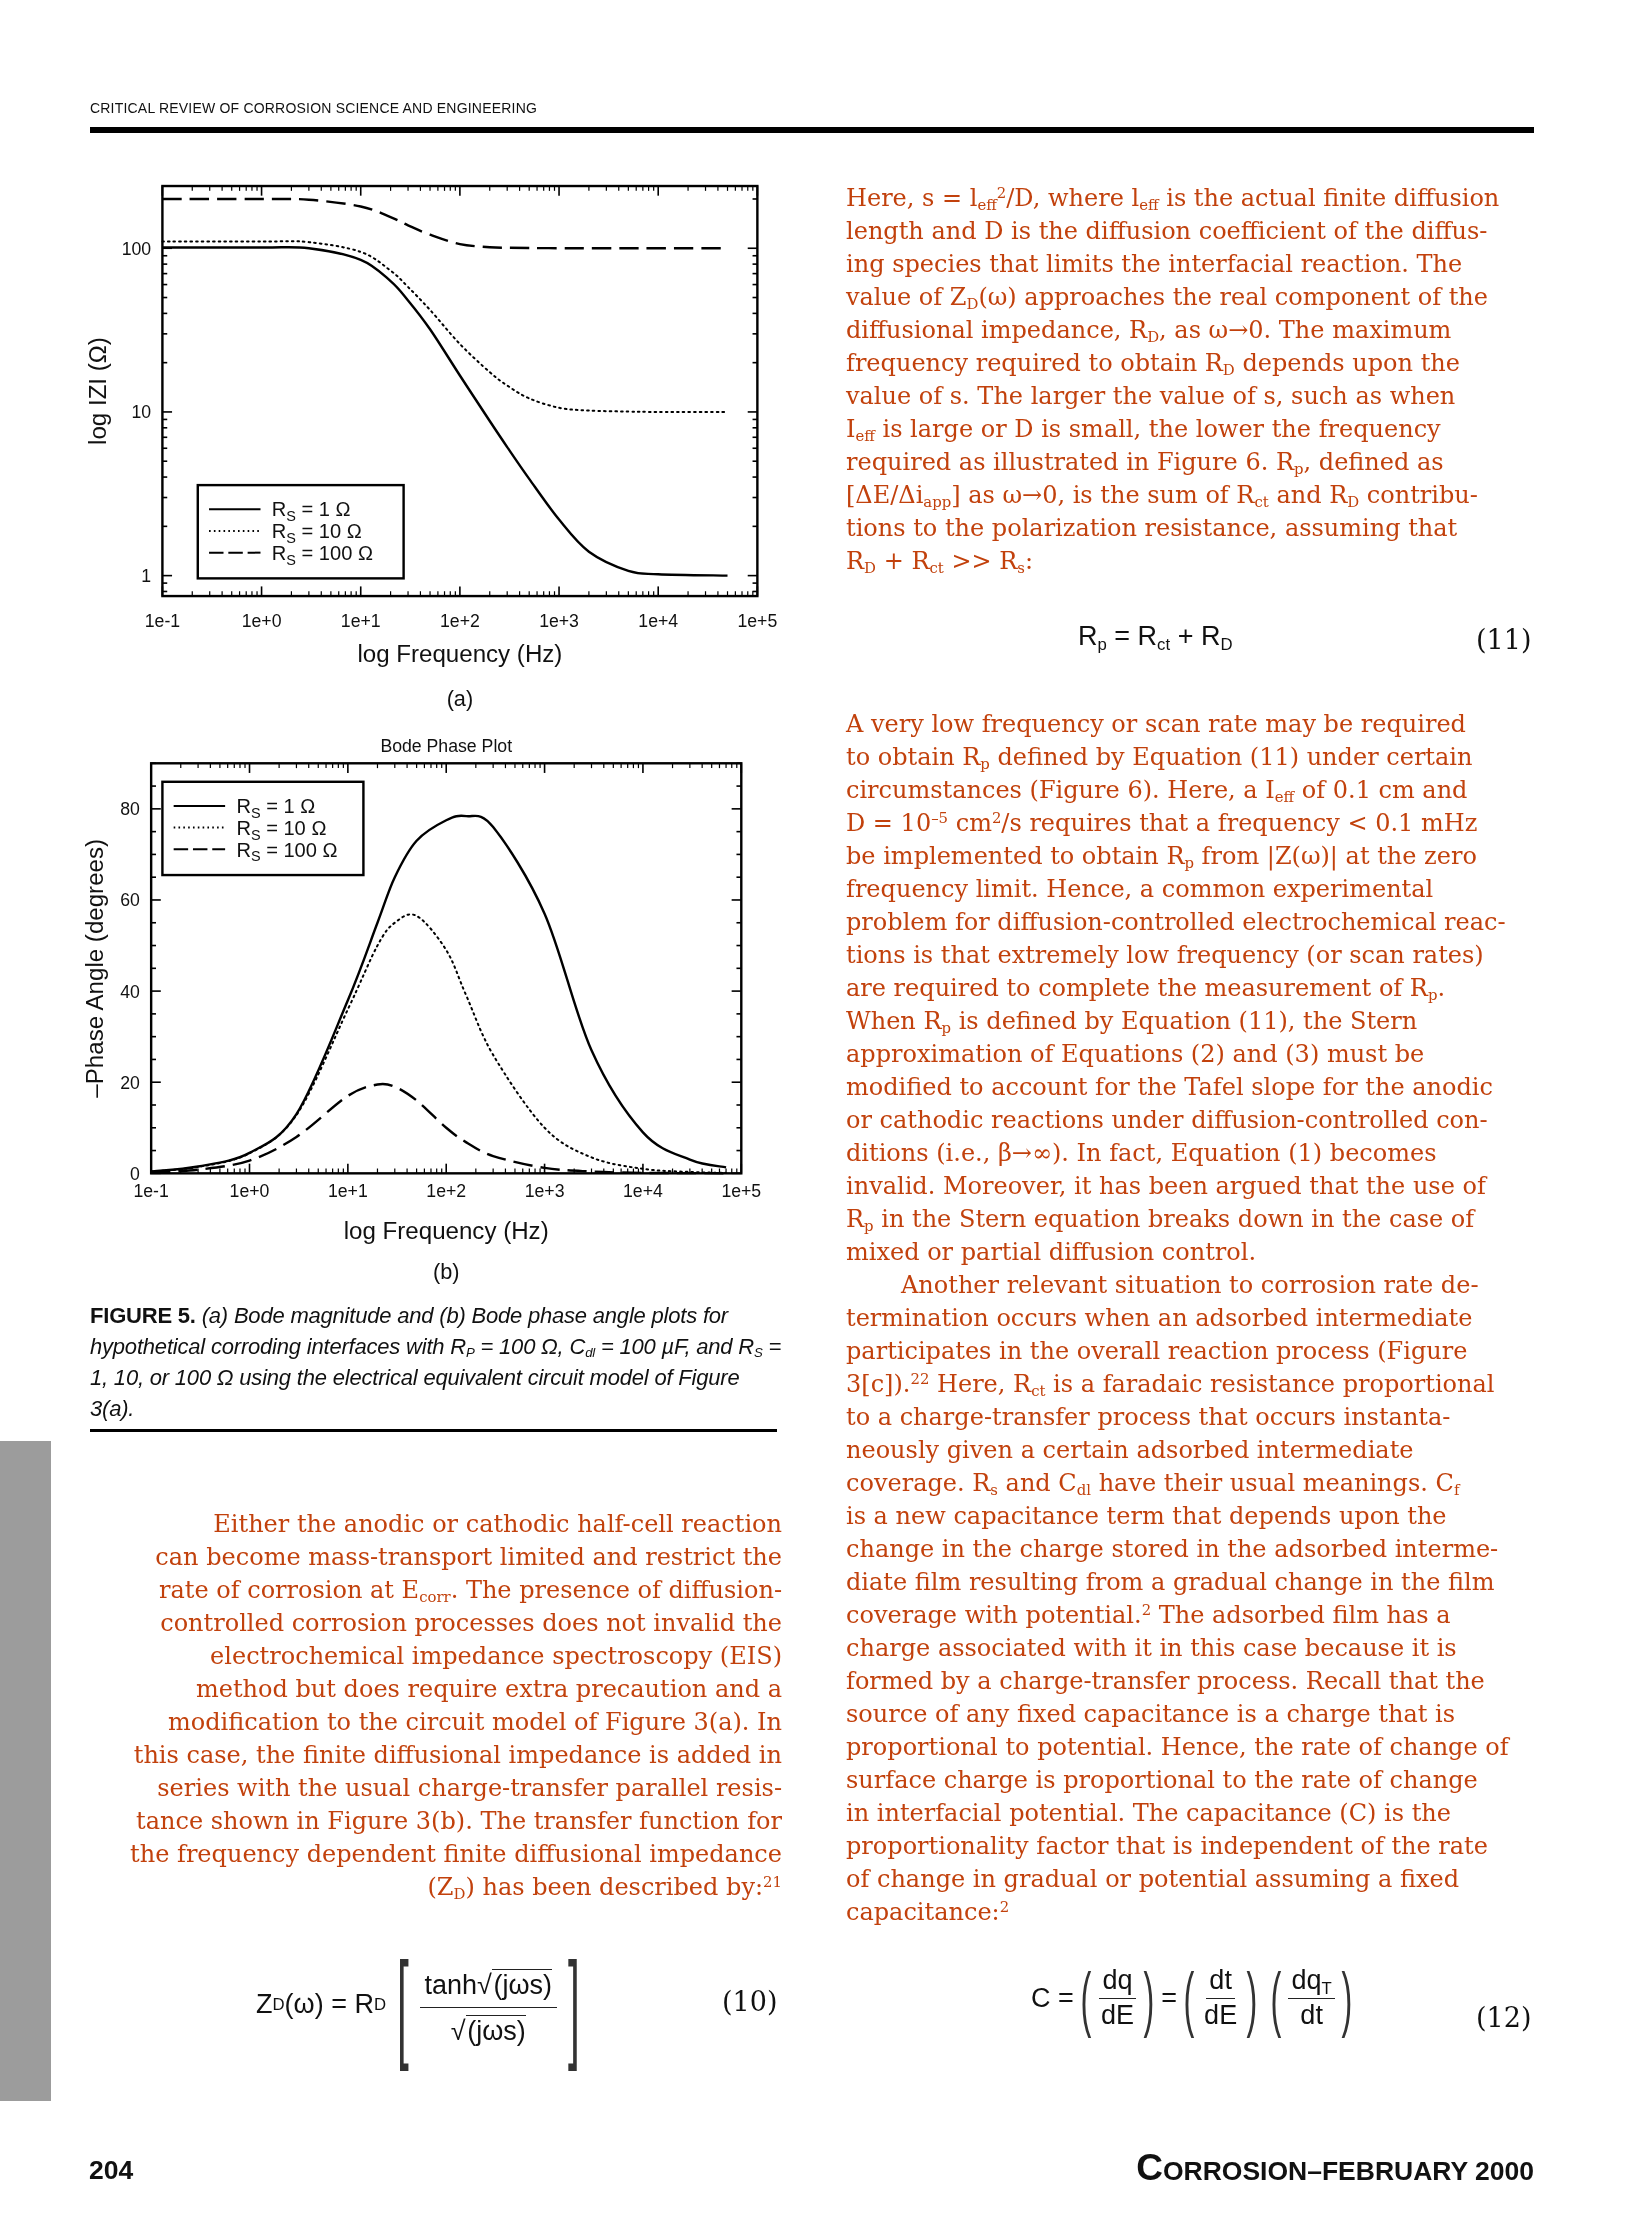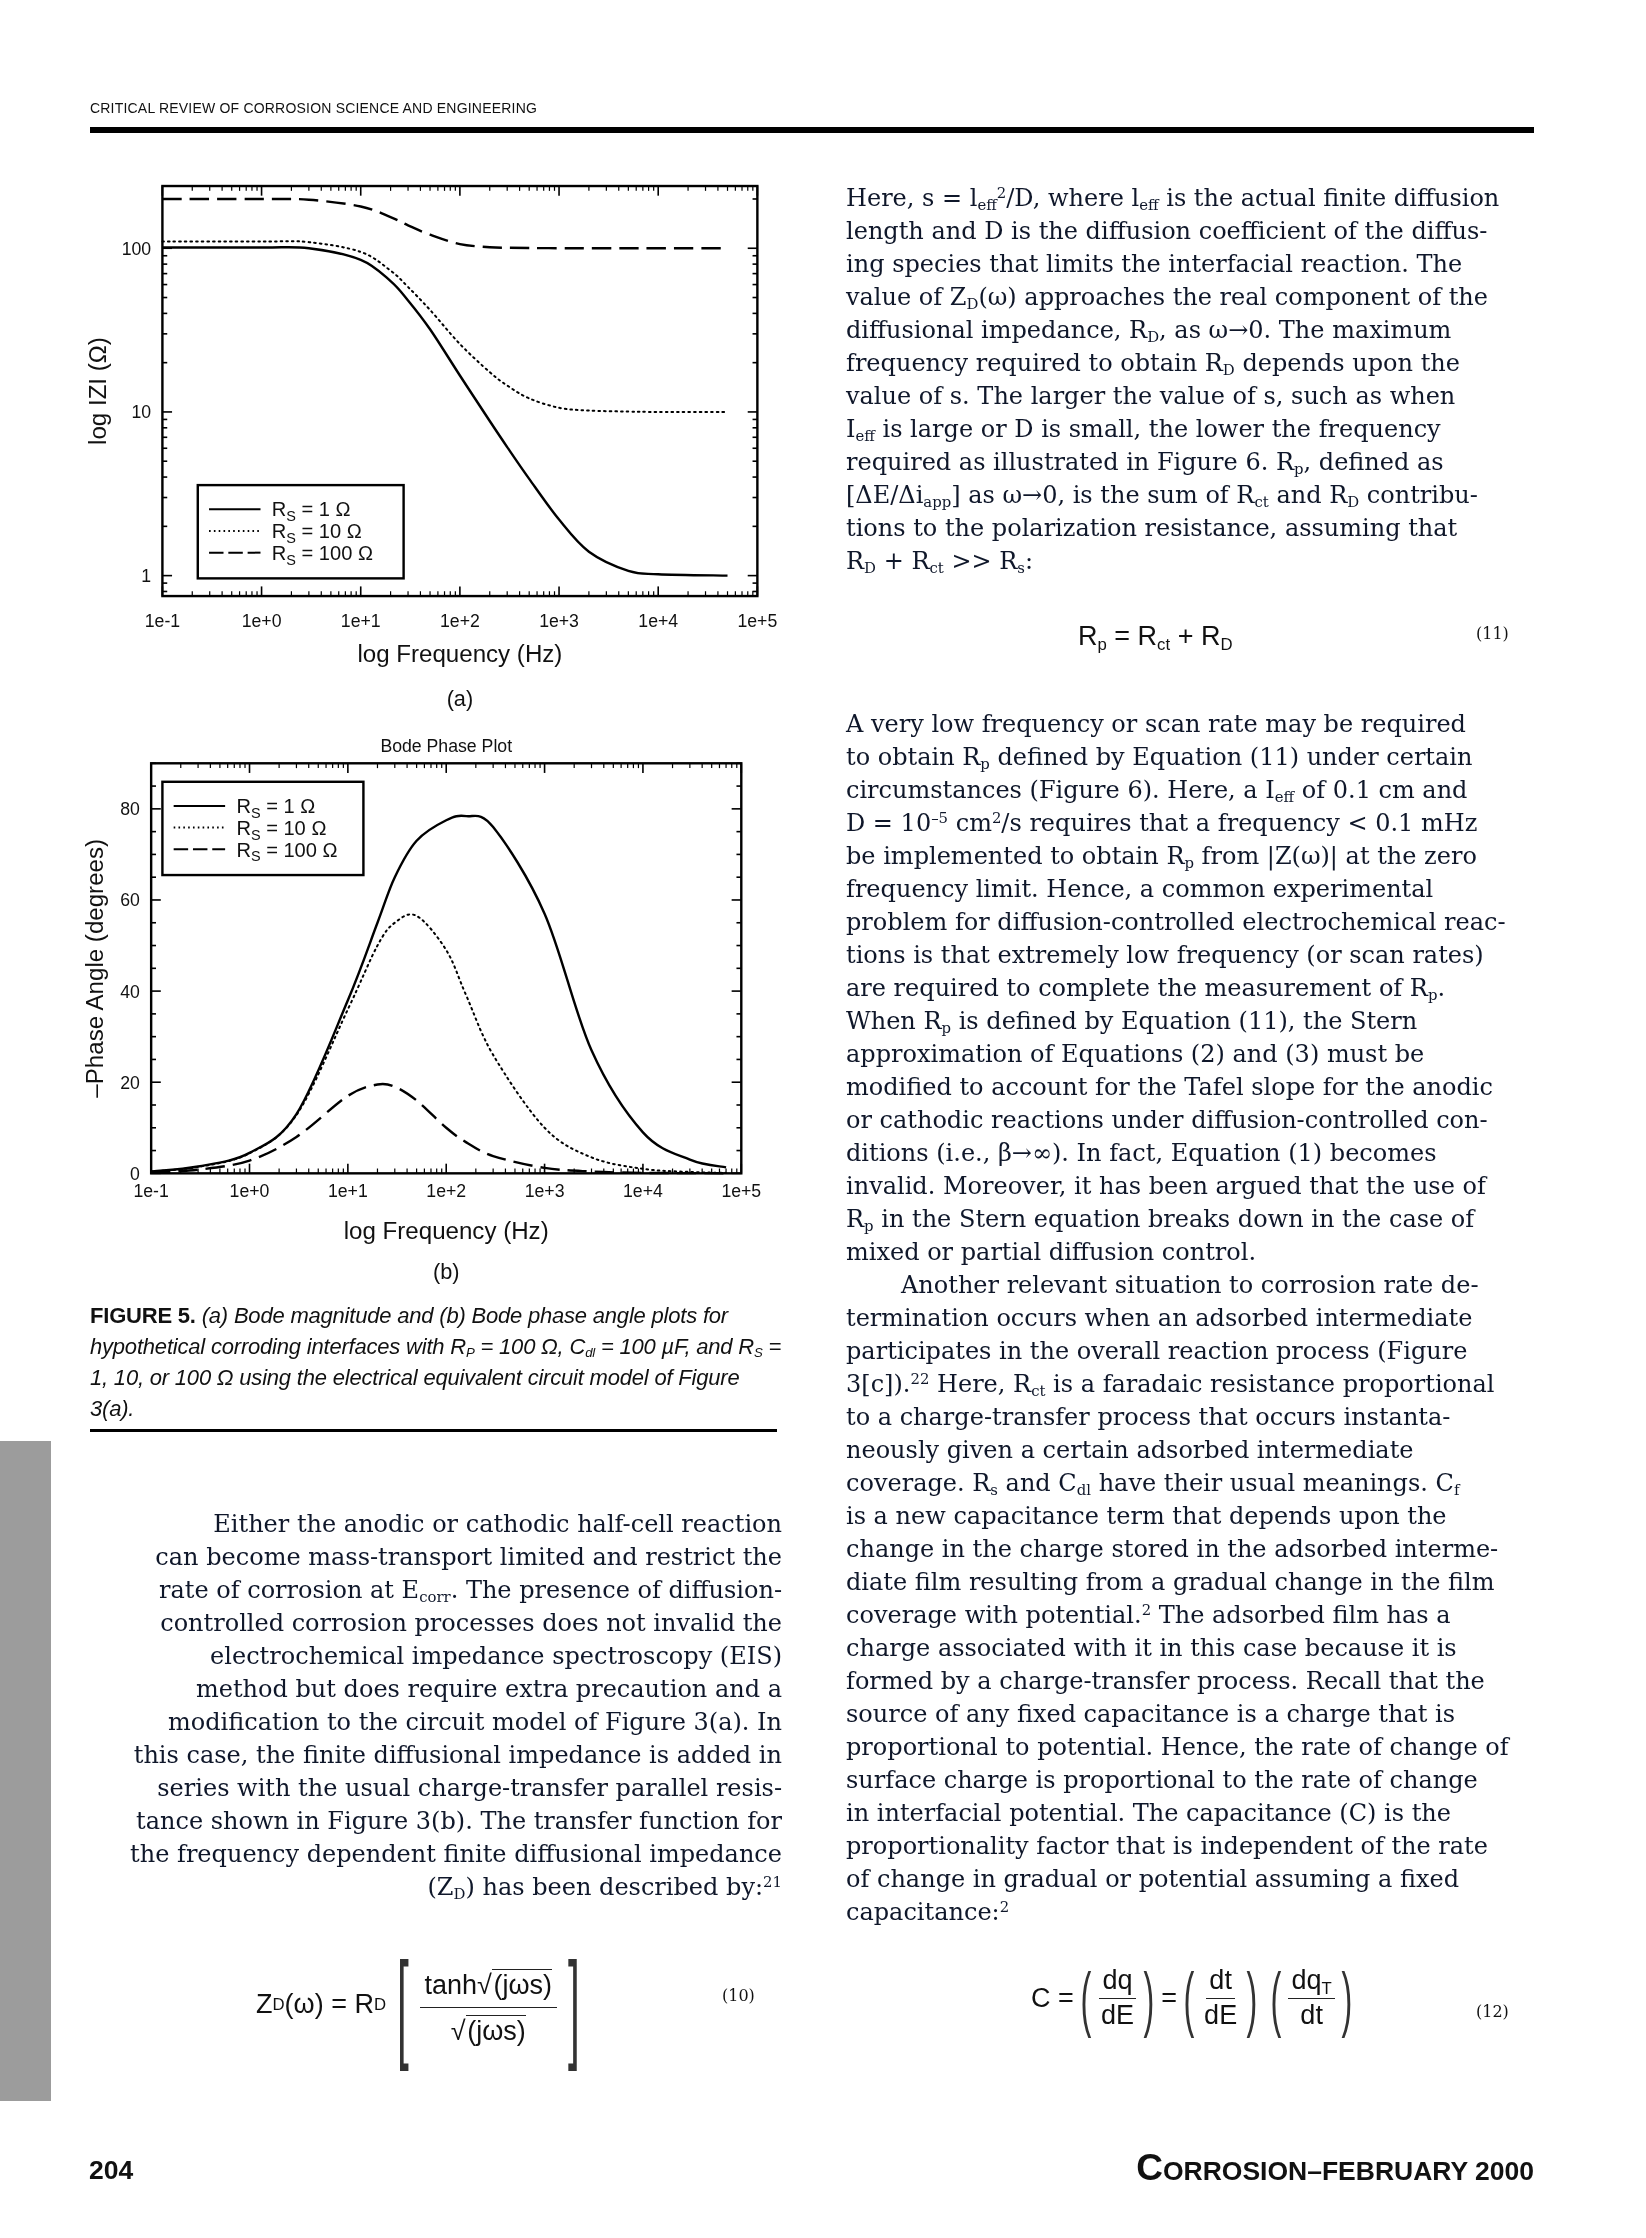--- a/index.html
+++ b/index.html
@@ -3,34 +3,34 @@
 <meta charset="utf-8">
 <style>
   html, body { margin: 0; padding: 0; background: #ffffff; }
   body { width: 1647px; height: 2239px; position: relative; overflow: hidden; color: #111; }
   .abs { position: absolute; }
   .sans { font-family: "Liberation Sans", "DejaVu Sans", sans-serif; }
   #running-head { left: 90px; top: 100px; font-size: 14px; letter-spacing: 0.2px; white-space: nowrap; }
   #head-rule { left: 90px; top: 127px; width: 1444px; height: 6.4px; background: #000; }
   #side-tab { left: 0; top: 1441px; width: 51px; height: 660px; background: #9c9c9c; }
   svg text { font-family: "Liberation Sans", "DejaVu Sans", sans-serif; fill: #111; }
-  .col { font-family: "DejaVu Serif", "Liberation Serif", serif; font-size: 24px; line-height: 33px; color: #0f172a; }
+  .col { font-family: "DejaVu Serif", "Liberation Serif", serif; font-size: 24px; line-height: 33px; color: #c2410c; }
   .col sub { font-size: 62%; vertical-align: -0.25em; line-height: 0; }
   .col sup { font-size: 62%; vertical-align: 0.55em; line-height: 0; }
   #left-col { left: 90px; top: 1508px; width: 692px; text-align: right; }
   #right-col-1 { left: 846px; top: 182px; width: 692px; }
   #right-col-2 { left: 846px; top: 700px; width: 692px; margin-top: 8px; }
   .line { display: block; white-space: nowrap; }
   #caption { left: 90px; top: 1300px; width: 692px; font-size: 22px; line-height: 31px; font-style: italic; letter-spacing: -0.2px; }
   #caption b { font-style: normal; font-weight: bold; }
   #caption sub { font-size: 60%; vertical-align: -0.25em; line-height: 0; }
   #caption-rule { left: 90px; top: 1429px; width: 687px; height: 3.2px; background: #000; }
   .eq { font-family: Liberation Sans, sans-serif; font-size: 27px; }
   .eq sub { font-size: 62%; vertical-align: -0.3em; line-height: 0; }
-  .eqnum { font-family: "DejaVu Serif", serif; font-size: 16px; }
+  .eqnum { font-family: "DejaVu Serif", serif; font-size: 27px; }
   #eq11 { left: 1078px; top: 621px; }
   #eq11-num { left: 1476px; top: 624px; }
   #eq10-num { left: 722px; top: 1986px; }
   #eq12-num { left: 1476px; top: 2002px; }
   #footer-page { left: 89px; top: 2155px; font-size: 26.5px; font-weight: bold; }
   #footer-journal { right: 113px; top: 2147px; font-size: 26.5px; font-weight: bold; white-space: nowrap; }
   #footer-journal .big { font-size: 37px; }
   .frac { display: inline-flex; flex-direction: column; align-items: center; vertical-align: middle; }
   .frac .num { border-bottom: 1.6px solid #222; padding: 0 3.2px 1.6px; }
   .frac .den { padding: 1.6px 3.2px 0; }

